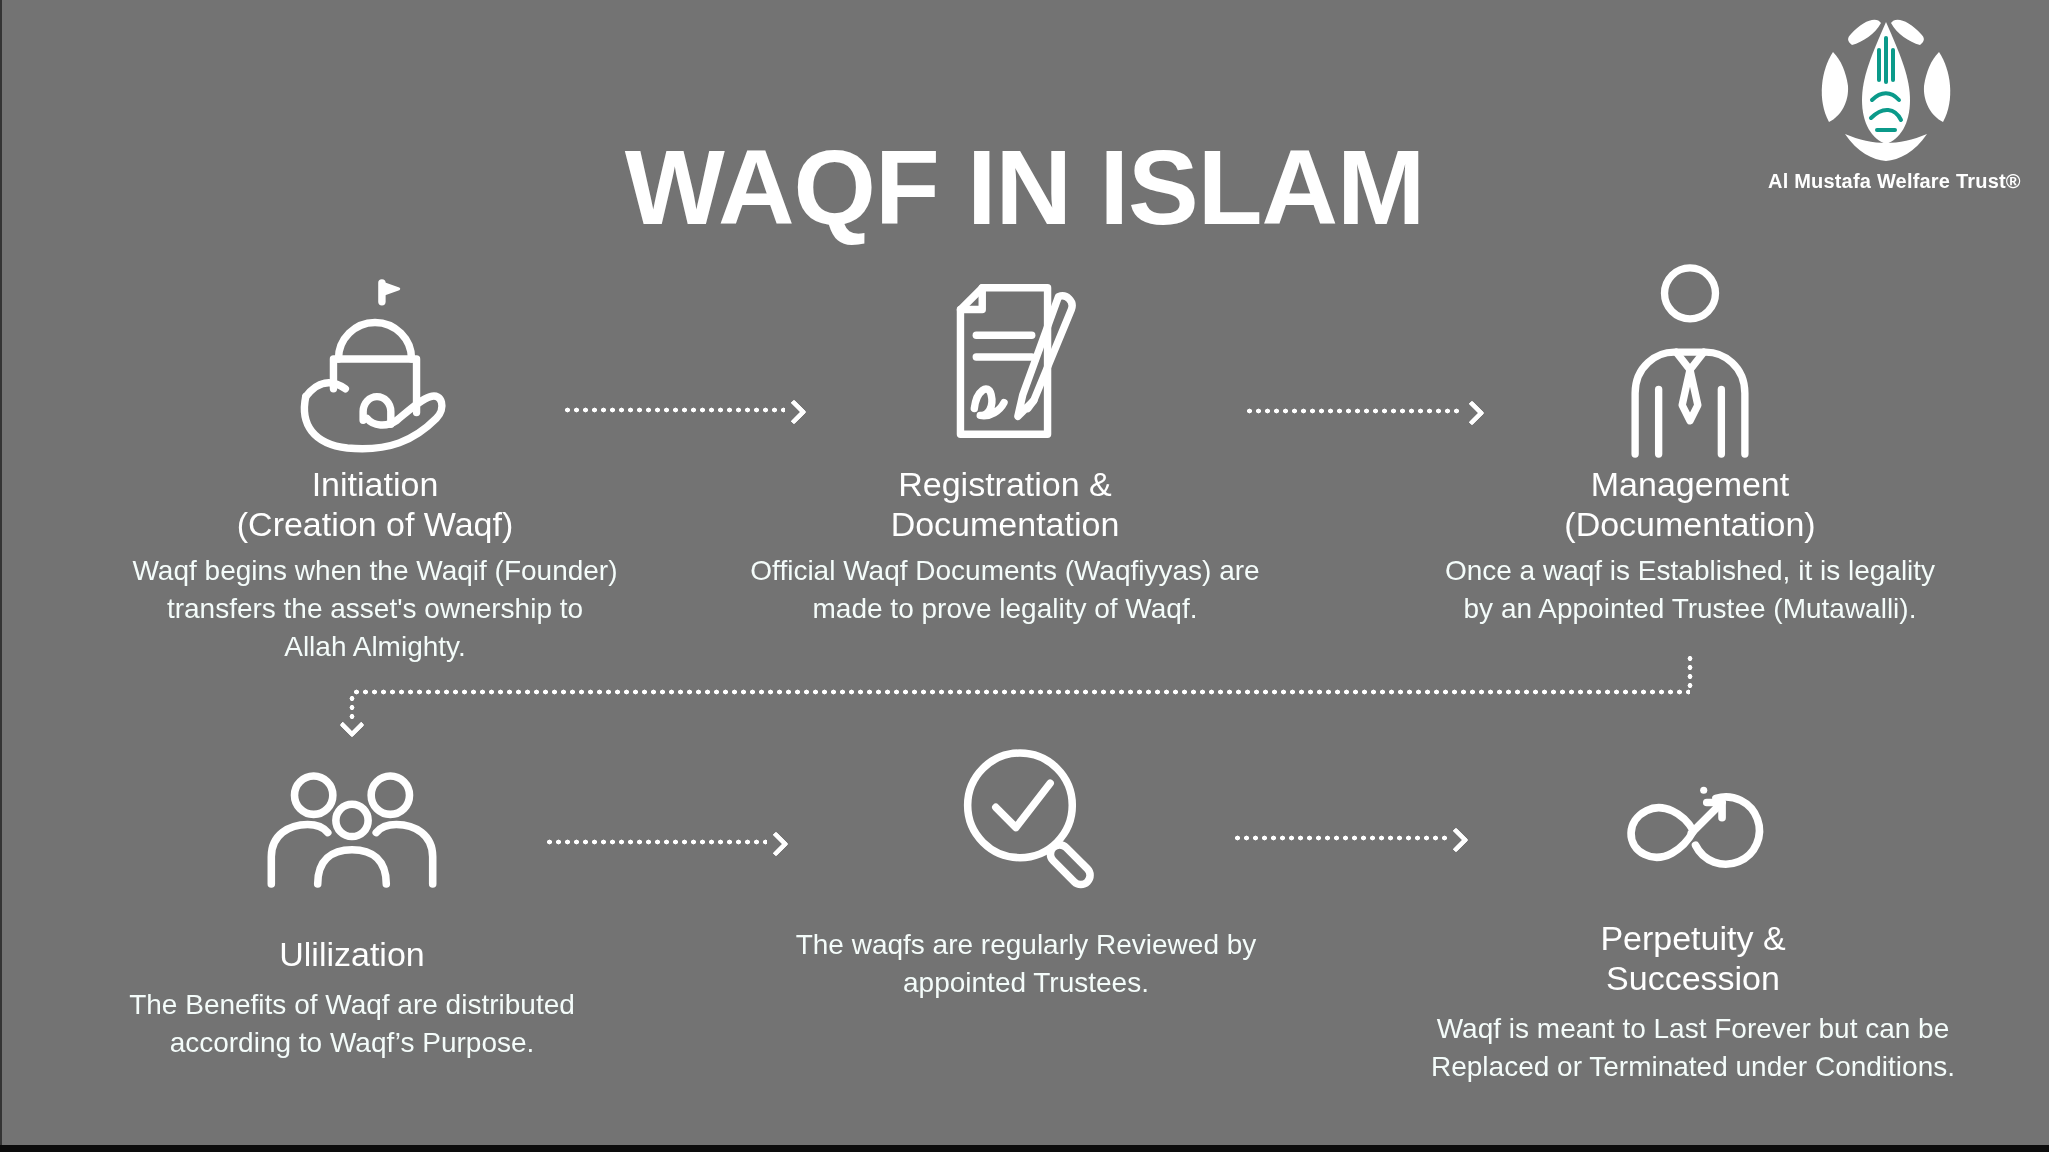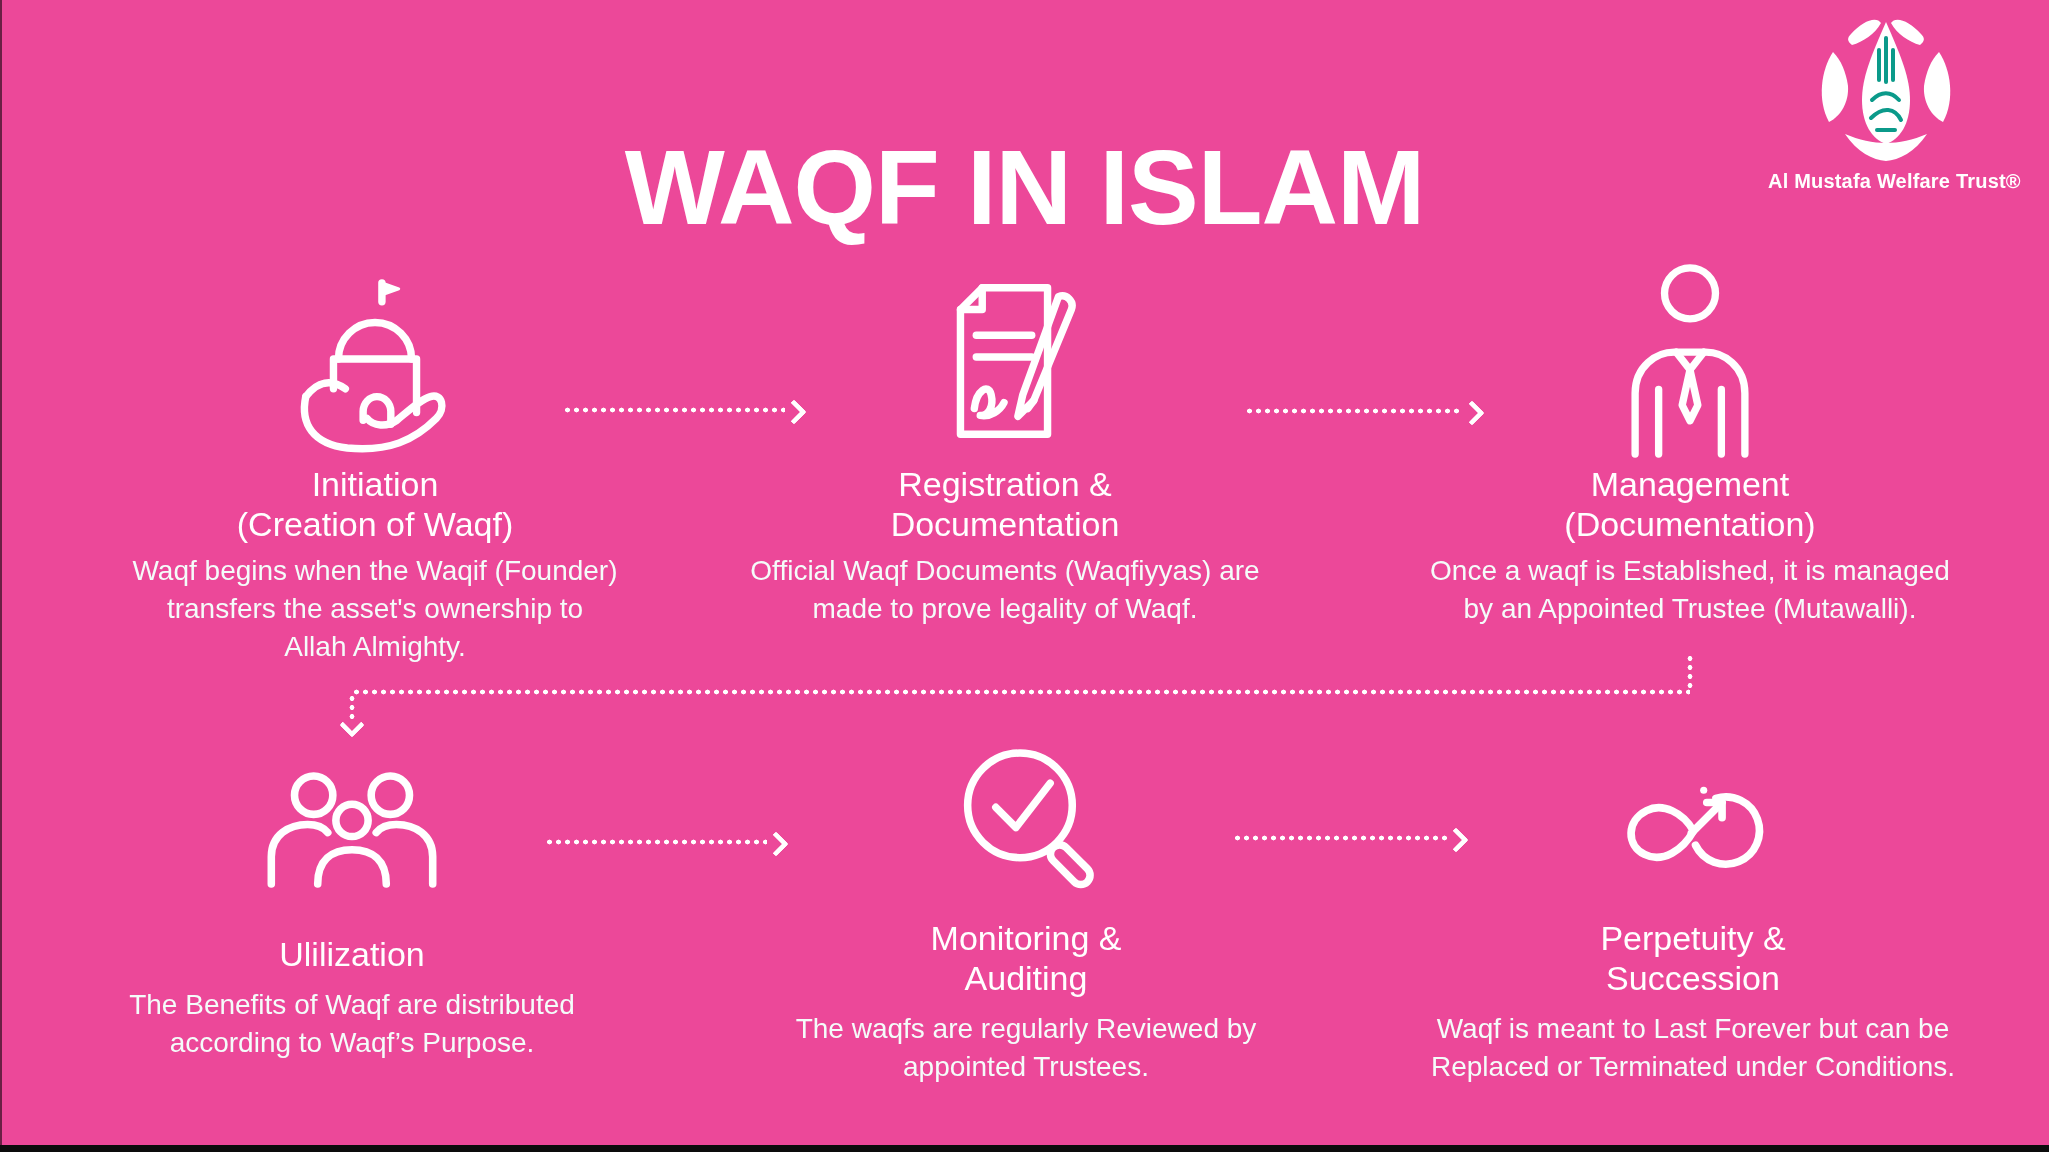--- a/index.html
+++ b/index.html
@@ -1,19 +1,19 @@
 <!DOCTYPE html>
 <html><head>
 <meta charset="utf-8">
 <style>
   html,body{margin:0;padding:0;background:#333;}
   .canvas{
     position:relative;
     width:2049px;height:1152px;
-    background:#ec4899;
+    background:#737373;
     overflow:hidden;
     font-family:"Liberation Sans",sans-serif;
     color:#ffffff;
   }
   .edge-left{position:absolute;left:0;top:0;width:2px;height:100%;background:rgba(0,0,0,.55);}
   .bottom-bar{position:absolute;left:0;bottom:0;width:100%;height:7px;background:#0c0c0c;}
 
   .page-title{
     position:absolute;left:0;right:0;top:58px;
     text-align:center;
@@ -150,21 +150,21 @@
         <circle cx="64" cy="32" r="26"></circle>
         <path d="M8,196 V134 C8,106 30,92 48,92 H80 C98,92 120,106 120,134 V196"></path>
         <path d="M32,196 V130"></path>
         <path d="M96,196 V130"></path>
         <path d="M50,92 L64,110 L78,92"></path>
         <path d="M64,110 L56,146 L64,162 L72,146 Z"></path>
       </svg>
     </div>
     <div class="step-heading">Management
 (Documentation)</div>
-    <div class="step-body">Once a waqf is Established, it is managed
+    <div class="step-body">Once a waqf is Established, it is legality
 by an Appointed Trustee (Mutawalli).</div>
   </div>
 
   <div class="step row2 s4 step--single">
     <div class="icon-slot">
       <svg class="icon" width="182" height="116" viewBox="0 0 180 115">
         <circle cx="52" cy="23" r="19"></circle>
         <circle cx="128" cy="23" r="19"></circle>
         <path d="M10,111 V84 C10,62 28,52 46,52 C56,52 62,55 66,60"></path>
         <path d="M170,111 V84 C170,62 152,52 134,52 C124,52 118,55 114,60"></path>
@@ -178,22 +178,20 @@
   </div>
 
   <div class="step row2 s5">
     <div class="icon-slot">
       <svg class="icon" width="142" height="166" viewBox="0 0 140 165">
         <circle cx="64" cy="58" r="52"></circle>
         <path d="M40,60 L60,80 L94,36"></path>
         <path d="M97,113 a9,9 0 0 1 13,-13 l21,21 a9,9 0 0 1 -13,13 Z"></path>
       </svg>
     </div>
-    <div class="step-heading">Monitoring &amp;
-Auditing</div>
     <div class="step-body">The waqfs are regularly Reviewed by
 appointed Trustees.</div>
   </div>
 
   <div class="step row2 s6">
     <div class="icon-slot">
       <svg class="icon" width="158" height="97" viewBox="0 0 155 95">
         <path d="M78,48 C68,30 48,20 32,28 C12,38 12,62 30,71 C48,80 68,66 78,48 Z"></path>
         <path d="M80,62 A33,33 0 1 0 100,16"></path>
         <path d="M76,50 L106,20"></path>

